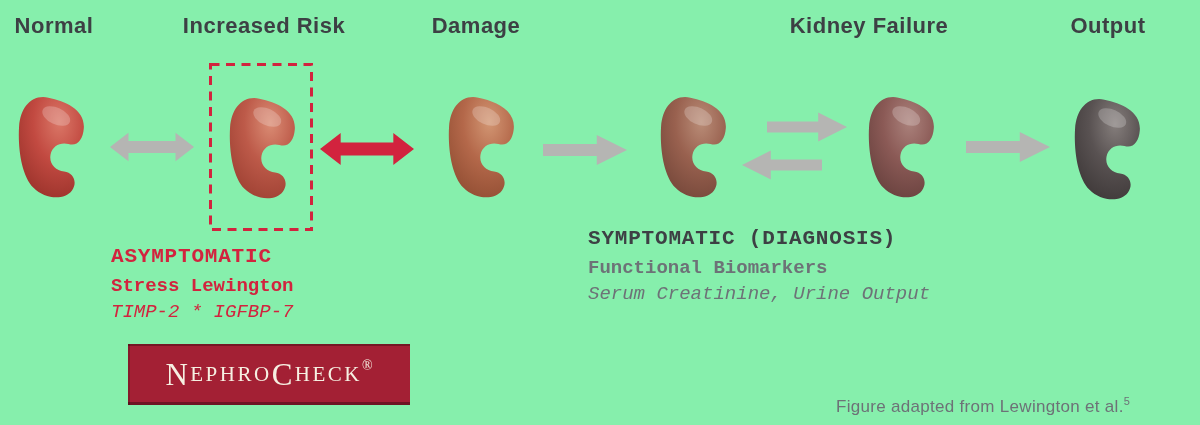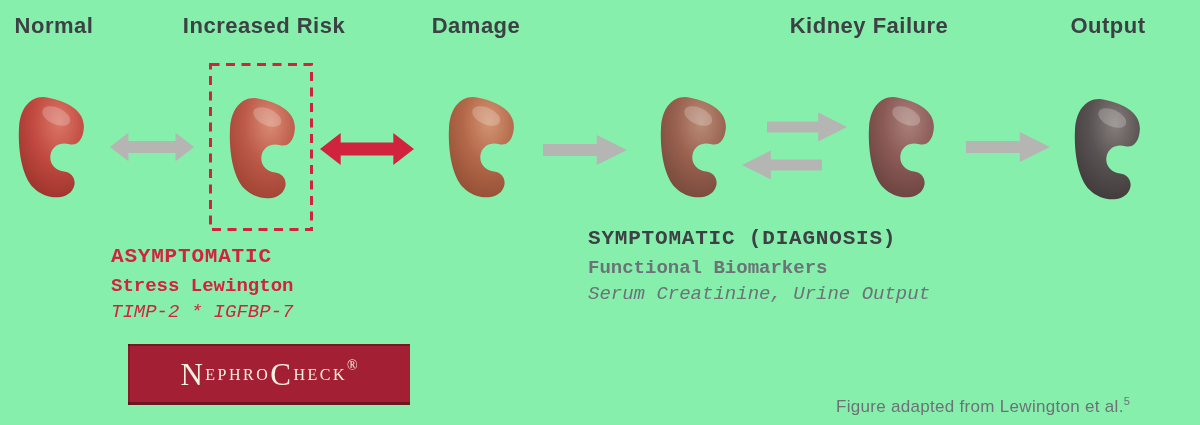--- a/index.html
+++ b/index.html
@@ -23,21 +23,21 @@
   .tb-line2{font-size:19px;font-style:italic;margin-top:7px;line-height:19px;}
   #symptomatic-block .tb-line1,#symptomatic-block .tb-line2{color:var(--graytext);}
   #nephrocheck-logo{
     position:absolute;left:128px;top:344px;width:282px;height:61px;
     background:var(--logobg);
     box-shadow:inset 0 2px 0 rgba(0,0,0,.28), inset 0 -3px 0 rgba(0,0,0,.32), inset 2px 0 0 rgba(0,0,0,.18);
     display:flex;align-items:center;justify-content:center;
     font-family:"Liberation Serif",serif;color:var(--logotext);letter-spacing:2.5px;
   }
   .lg-cap{font-size:31px;line-height:31px;}
-  .lg-small{font-size:16px;line-height:23px;}
+  .lg-small{font-size:21px;line-height:23px;}
   .lg-reg{font-size:14px;position:relative;top:-9px;letter-spacing:0;}
   #figure-footnote{
     position:absolute;left:836px;width:330px;top:395px;text-align:left;
     font-size:17px;color:var(--graytext);letter-spacing:.3px;
   }
   #figure-footnote sup{font-size:11px;}
 </style>
 </head>
 <body>
 

